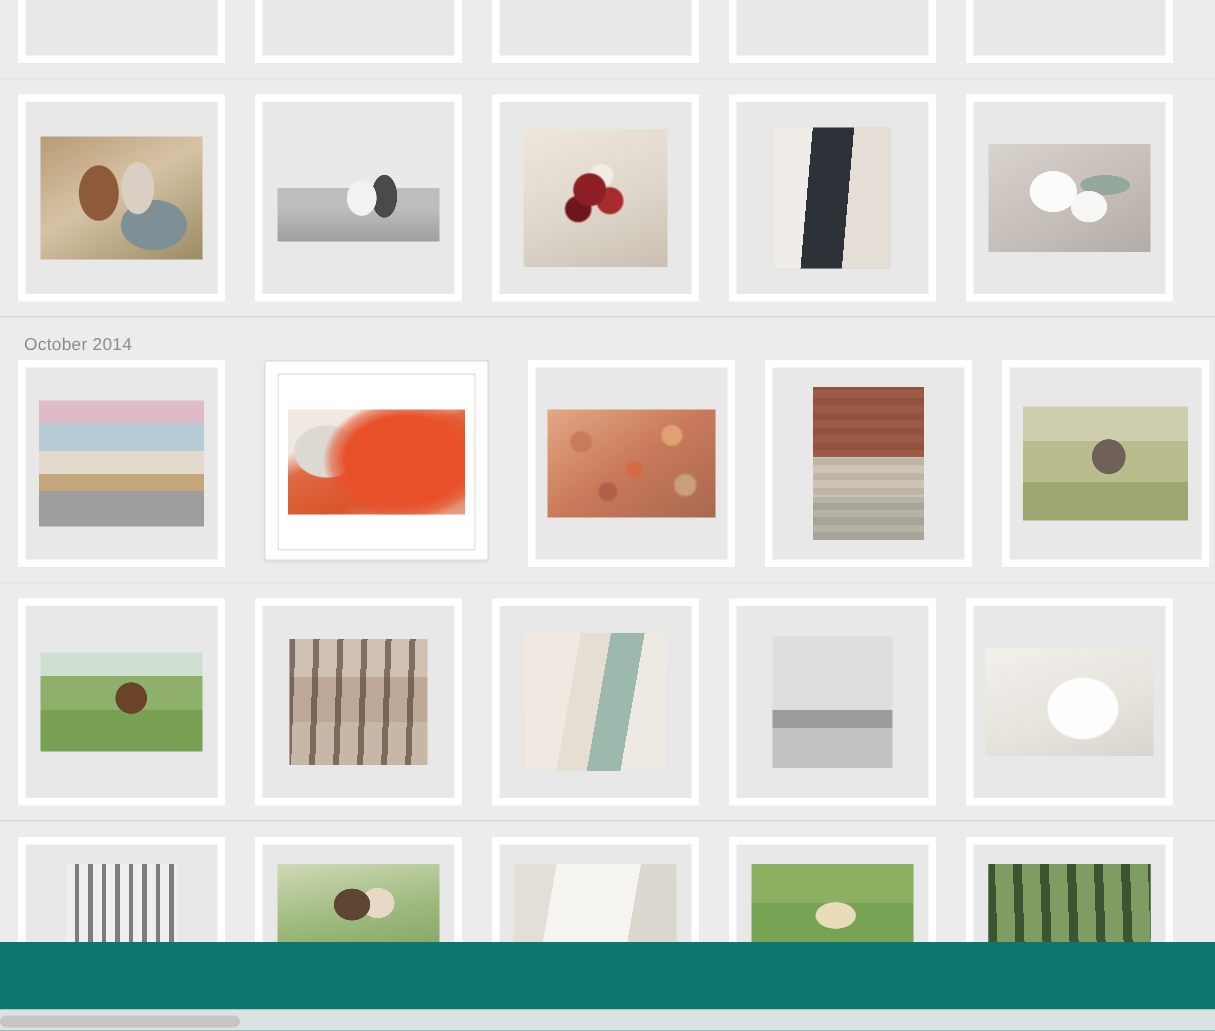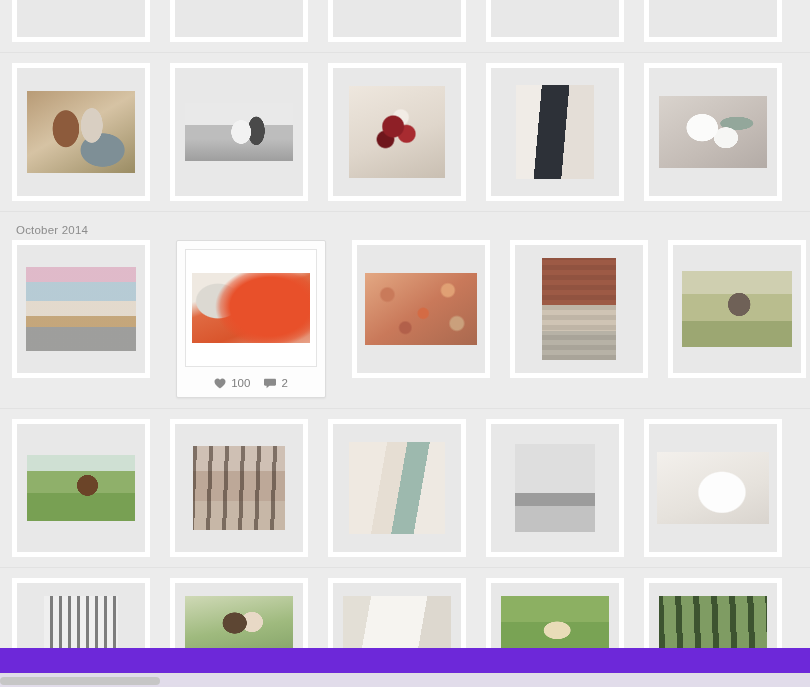--- a/index.html
+++ b/index.html
@@ -8,21 +8,21 @@
     width: 810px; height: 687px;
     overflow: hidden;
     background: #ececec;
     font-family: "Liberation Sans", sans-serif;
   }
 
   #stage {
     position: relative;
     width: 810px;
     height: 687px;
-    background: #6d28d9;
+    background: #0f766e;
     overflow: hidden;
   }
 
   
   .row {
     position: relative;
     width: 810px;
     background: #ececec;
   }
   .row + .row { border-top: 1px solid #e2e2e2; }
@@ -272,38 +272,20 @@
             <div class="frame sq">
               <div class="photo p-graffiti-2" title="woman by graffiti garage door" style="width: 110px; height: 84px;"></div>
             </div>
           </div>
           <div class="cell highlight">
             <div class="label-spacer"></div>
             <div class="hl-card">
               <div class="hl-frame">
                 <div class="photo p-smoke-orange" title="couple on cliff with orange smoke bomb" style="width: 118px; height: 70px;"></div>
               </div>
-              <div class="hl-stats">
-                <span class="stat">
-                  <span>
-                    <svg width="12" height="11" viewBox="0 0 12 11" aria-hidden="true">
-                      <path fill="#8a8a8a" d="M6 10.4S.5 6.9.5 3.7C.5 1.9 1.9.6 3.5.6c1 0 2 .6 2.5 1.4C6.5 1.2 7.5.6 8.5.6c1.6 0 3 1.3 3 3.1C11.5 6.9 6 10.4 6 10.4z"></path>
-                    </svg>
-                  </span>
-                  <span>100</span>
-                </span>
-                <span class="stat">
-                  <span>
-                    <svg width="12" height="11" viewBox="0 0 12 11" aria-hidden="true">
-                      <path fill="#8a8a8a" d="M1.2.8h9.6c.7 0 1.2.5 1.2 1.2v4.6c0 .7-.5 1.2-1.2 1.2H5.4L2.6 10.2V7.8H1.2C.5 7.8 0 7.3 0 6.6V2C0 1.3.5.8 1.2.8z"></path>
-                    </svg>
-                  </span>
-                  <span>2</span>
-                </span>
-              </div>
             </div>
           </div>
           <div class="cell">
             <div class="label-spacer"></div>
             <div class="frame sq">
               <div class="photo p-leaves" title="autumn leaves on ground" style="width: 112px; height: 72px;"></div>
             </div>
           </div>
           <div class="cell">
             <div class="label-spacer"></div>

